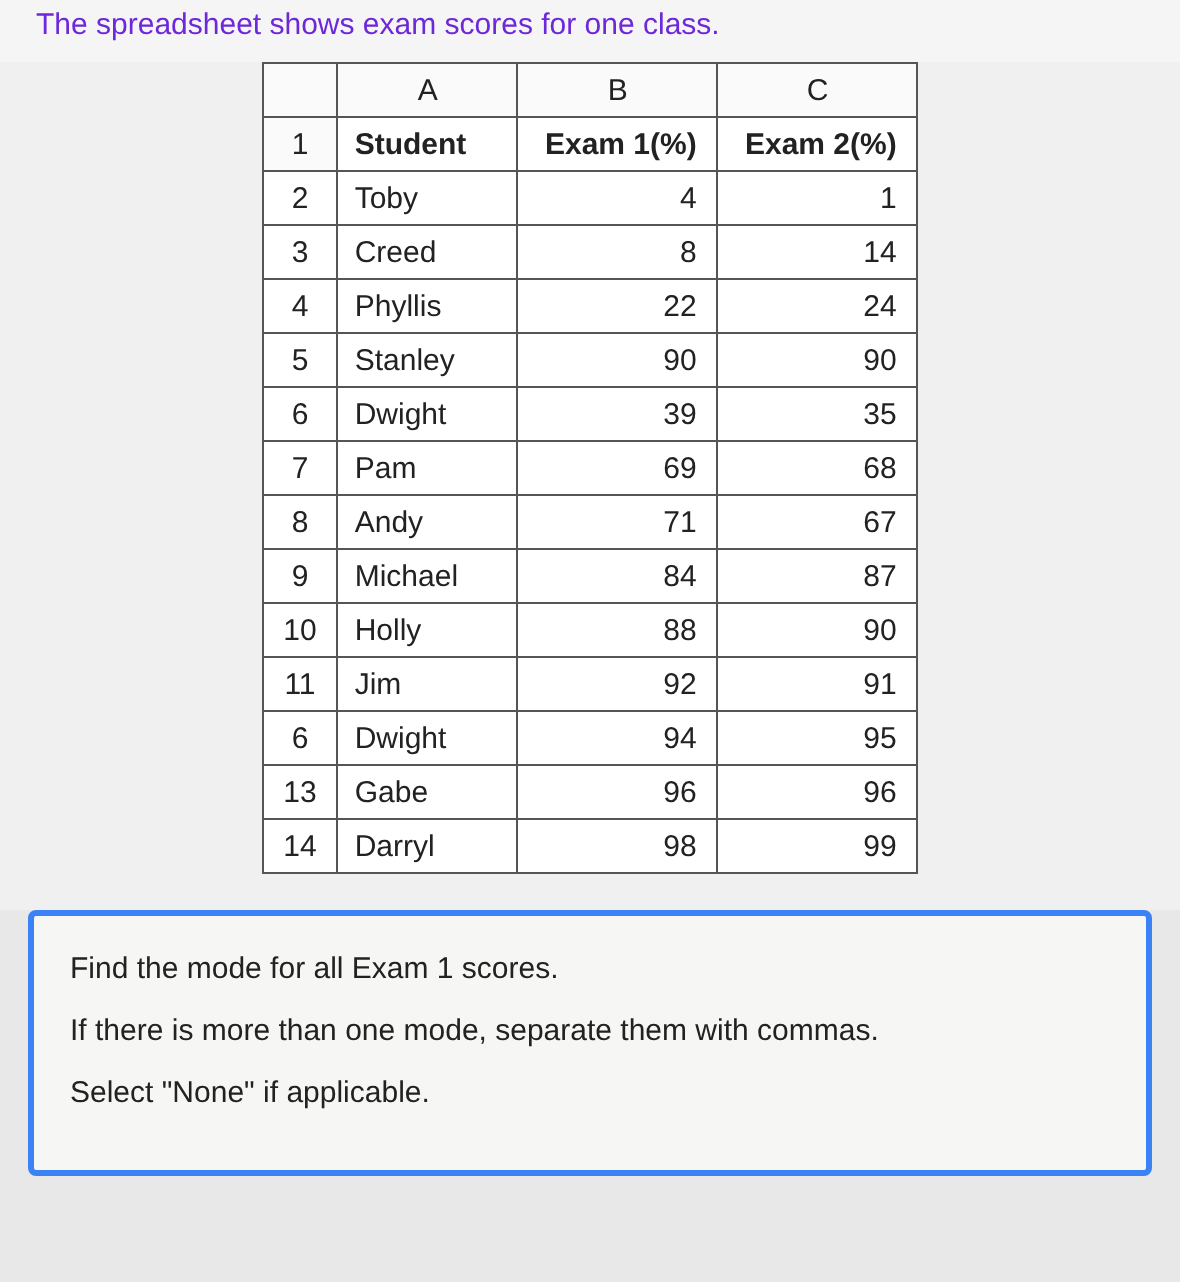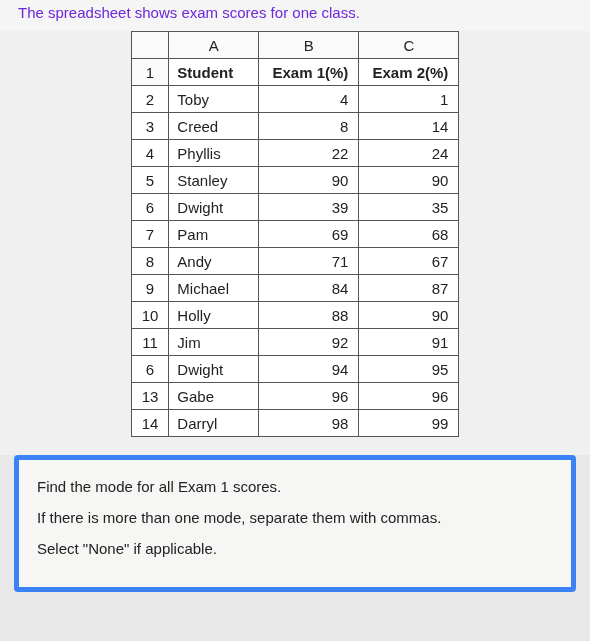--- a/index.html
+++ b/index.html
@@ -52,21 +52,21 @@
     }
     table.spreadsheet td.score {
       text-align: right;
       width: 100px;
     }
     .header-row td.student { font-weight: bold; text-align: center; }
     .header-row td.score { font-weight: bold; }
     .question-panel {
       margin: 0 14px;
       background: #f6f6f4;
-      border: 5px solid #3b82f6;
+      border: 3px solid #3b82f6;
       border-radius: 4px;
       padding: 18px 18px 16px 18px;
     }
     .question-panel p {
       font-size: 15px;
       color: #222;
       margin-bottom: 14px;
     }
     .answer-row {
       display: flex;

